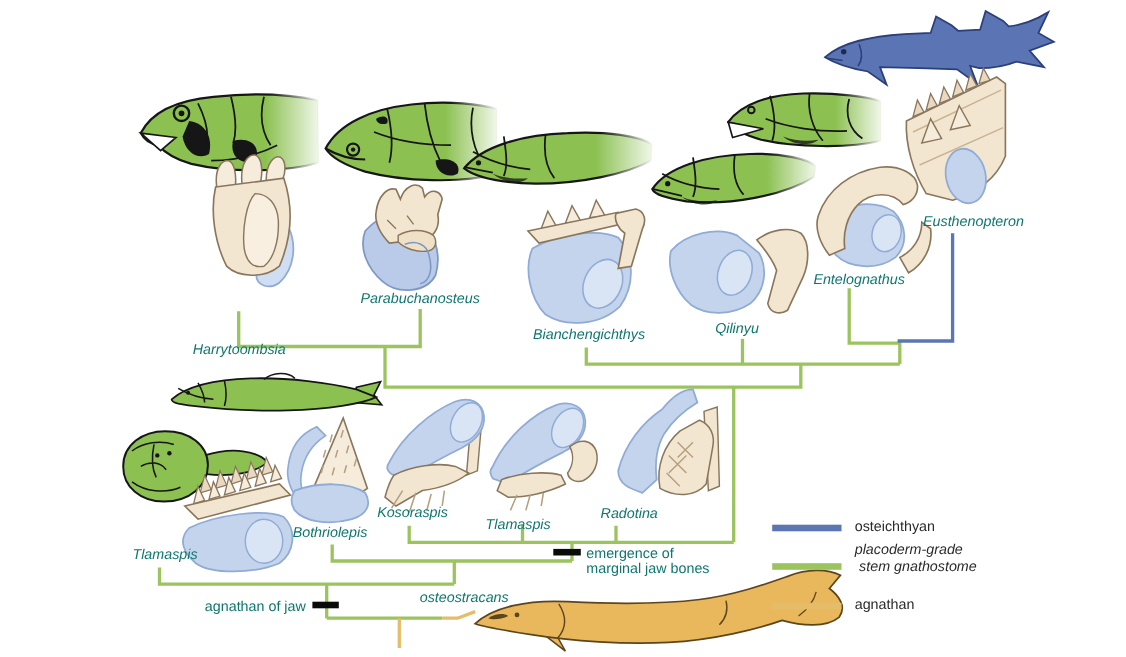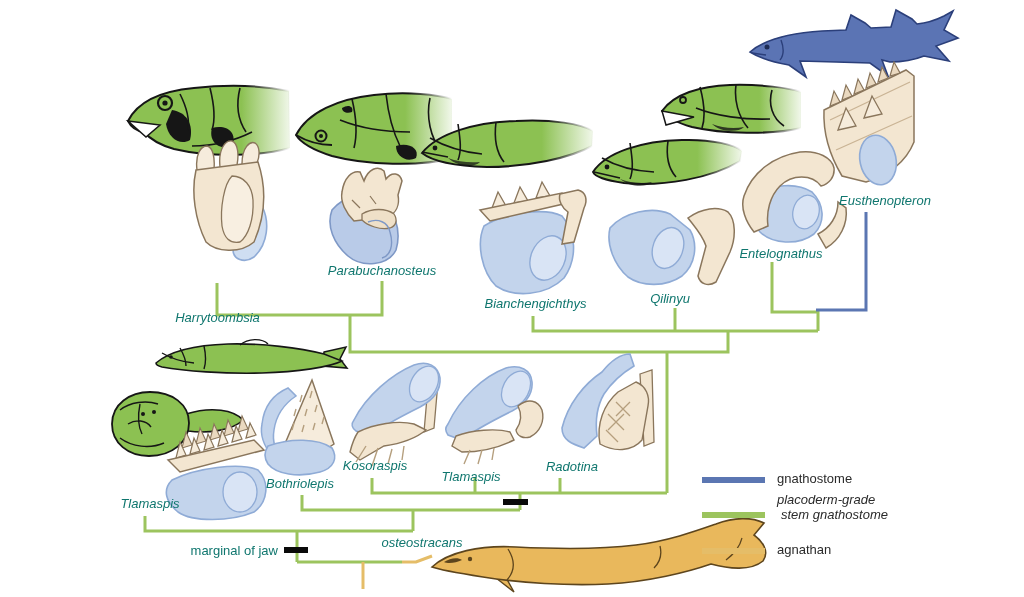--- a/index.html
+++ b/index.html
@@ -264,25 +264,29 @@
   <div class="lbl taxon" style="left:630px;top:292px;width:80px;">Qilinyu</div>
   <div class="lbl taxon" style="left:726px;top:247px;width:110px;">Entelognathus</div>
   <div class="lbl taxon" style="left:830px;top:194px;width:110px;">Eusthenopteron</div>
   <div class="lbl taxon" style="left:110px;top:497px;width:80px;">Tlamaspis</div>
   <div class="lbl taxon" style="left:255px;top:477px;width:90px;">Bothriolepis</div>
   <div class="lbl taxon" style="left:335px;top:459px;width:80px;">Kosoraspis</div>
   <div class="lbl taxon" style="left:431px;top:457px;width:80px;margin-top:13px;">Tlamaspis</div>
   <div class="lbl taxon" style="left:532px;top:460px;width:80px;">Radotina</div>
   <div class="lbl taxon" style="left:372px;top:536px;width:100px;">osteostracans</div>
 
-  <div class="lbl annot" style="left:168px;top:544px;width:110px;text-align:right;">marginal of jaw</div>
+  <div class="lbl annot" style="left:533px;top:496px;">
+    <div>emergence of</div>
+    <div>marginal jaw bones</div>
+  </div>
+  <div class="lbl annot" style="left:168px;top:544px;width:110px;text-align:right;">agnathan of jaw</div>
 
   <div>
     <div class="swatch" style="left: 702px; top: 477px; background: rgb(91, 118, 178);"></div>
-    <div class="lbl legend-label" style="left:777px;top:471px;">gnathostome</div>
+    <div class="lbl legend-label" style="left:777px;top:471px;">osteichthyan</div>
 
     <div class="swatch" style="left: 702px; top: 512px; background: rgb(156, 196, 94);"></div>
     <div class="lbl legend-label" style="left:777px;top:492px;font-style:italic;">
       <div>placoderm-grade</div>
       <div style="padding-left:4px;text-align:center;">stem gnathostome</div>
     </div>
 
     <div class="swatch" style="left: 702px; top: 548px; background: rgb(229, 189, 104);"></div>
     <div class="lbl legend-label" style="left:777px;top:542px;">agnathan</div>
   </div>

